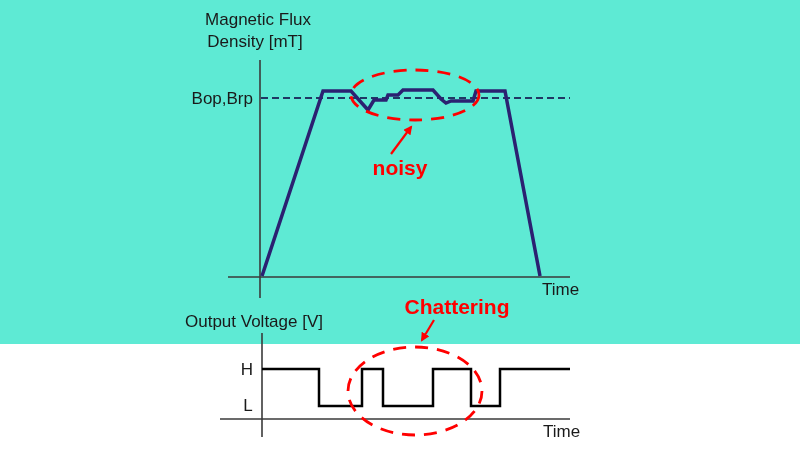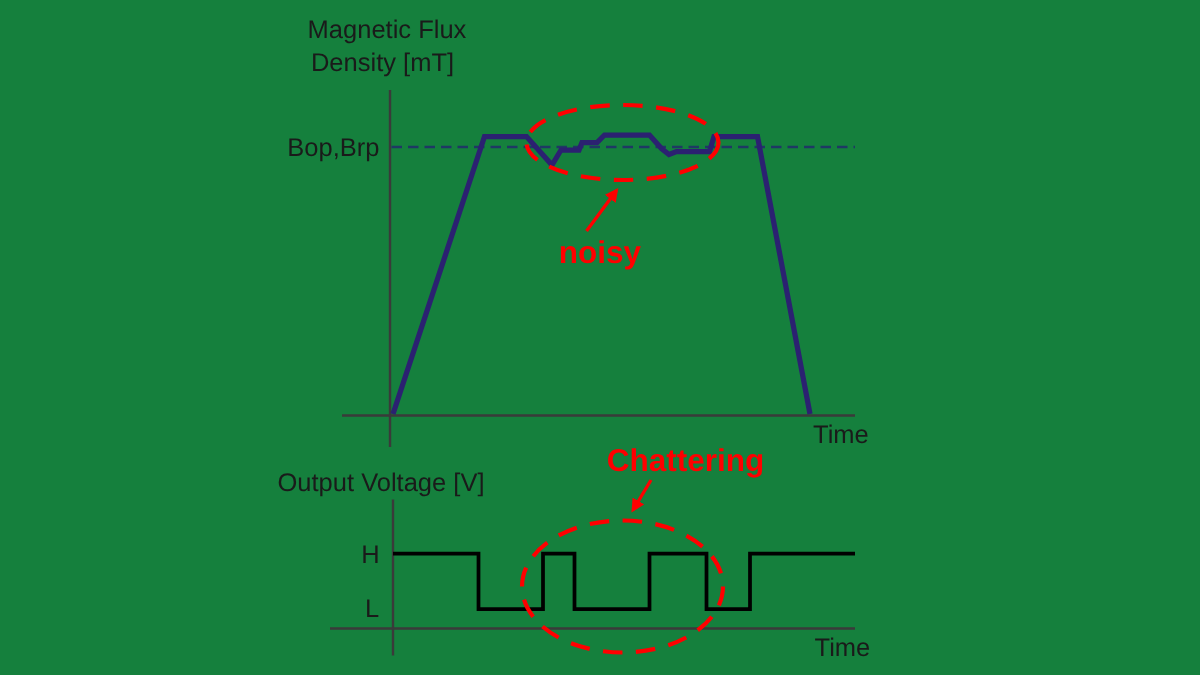--- a/index.html
+++ b/index.html
@@ -15,22 +15,22 @@
     padding: 0;
     background: #ffffff;
     width: 800px;
     height: 450px;
     overflow: hidden;
     font-family: "Liberation Sans", sans-serif;
   }
   .stage {
     position: relative;
     width: 800px;
-    height: 450px;
-    background: #15803d;
+    height: 344px;
+    background: #5eead4;
   }
   svg { display: block; }
   .chart-title {
     font-family: "Liberation Sans", sans-serif;
     font-size: 17px;
     fill: var(--label-text);
   }
   .axis-label {
     font-family: "Liberation Sans", sans-serif;
     font-size: 17px;

